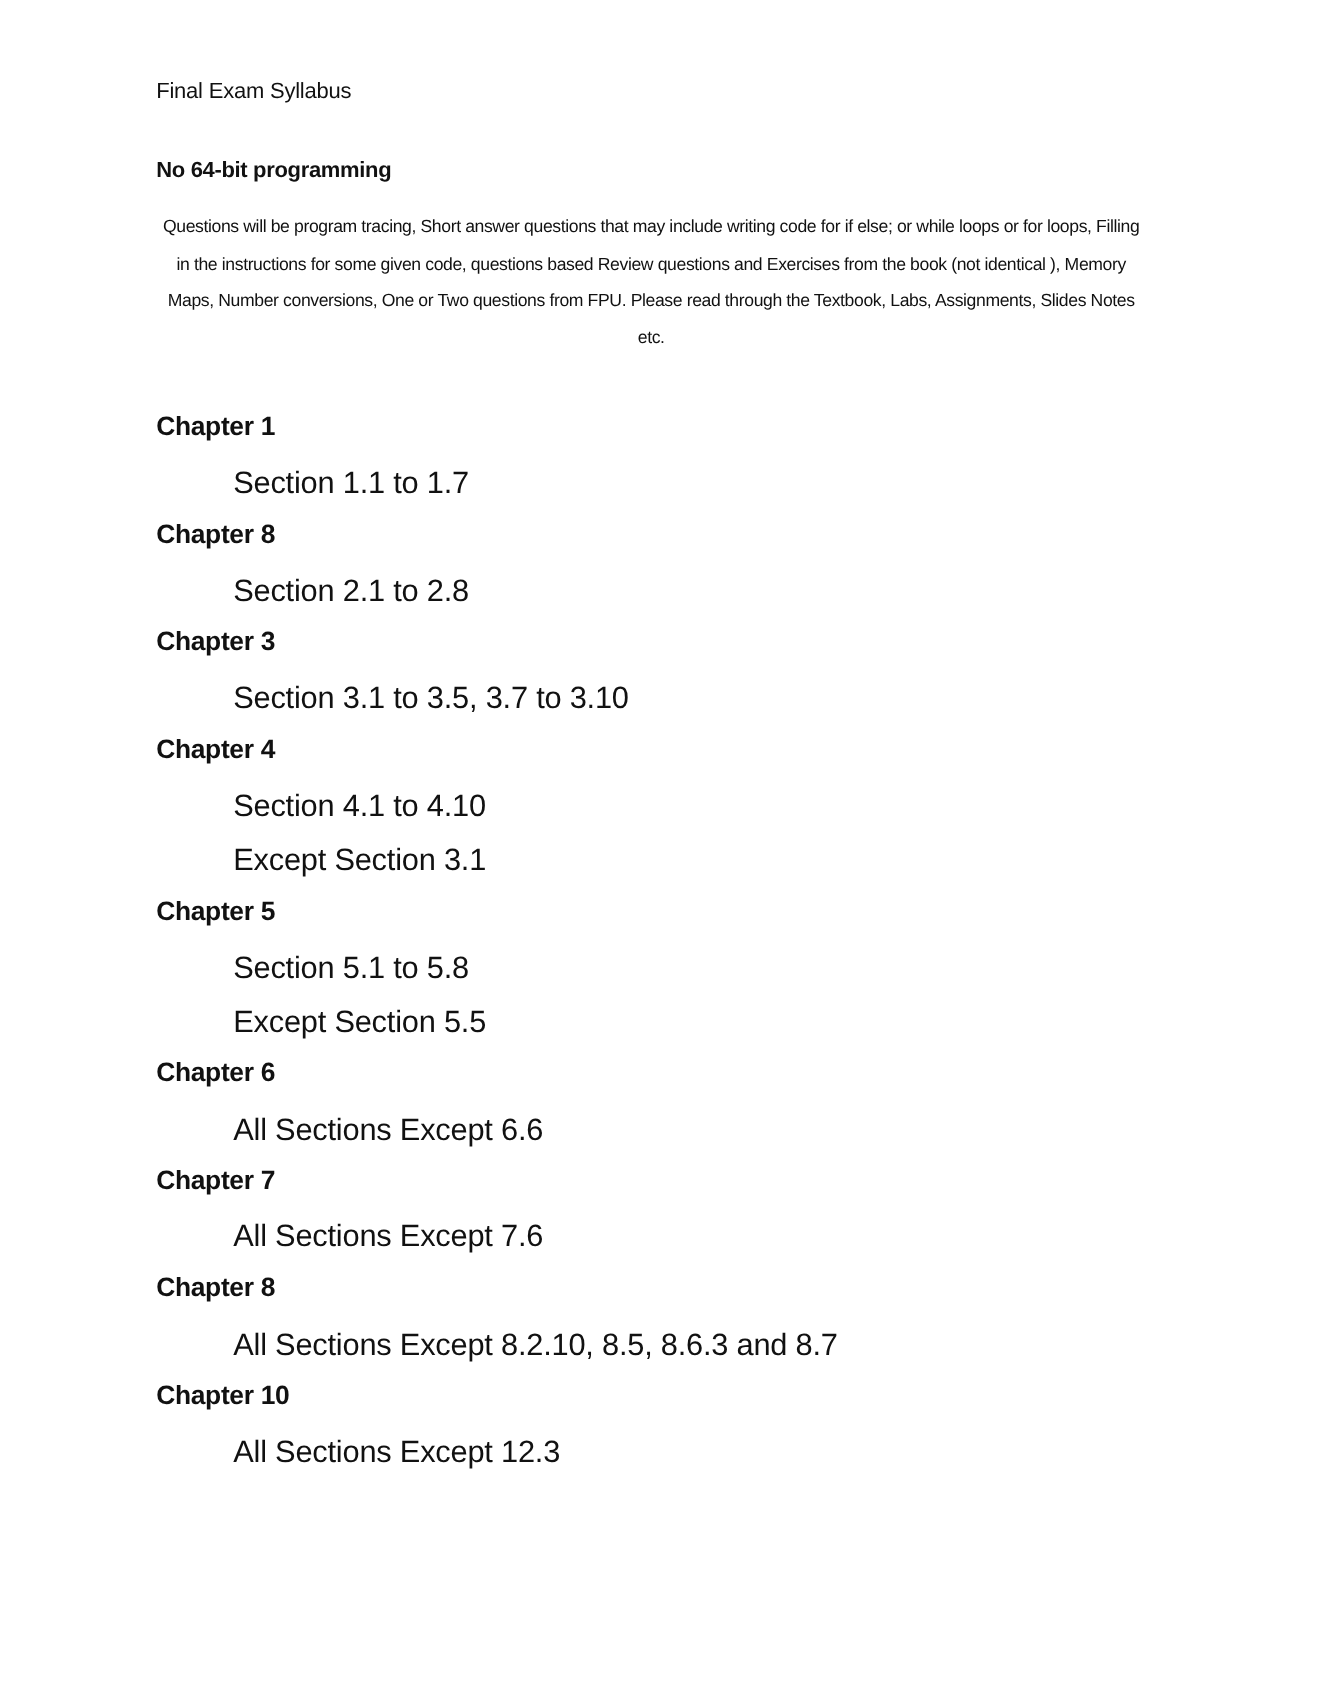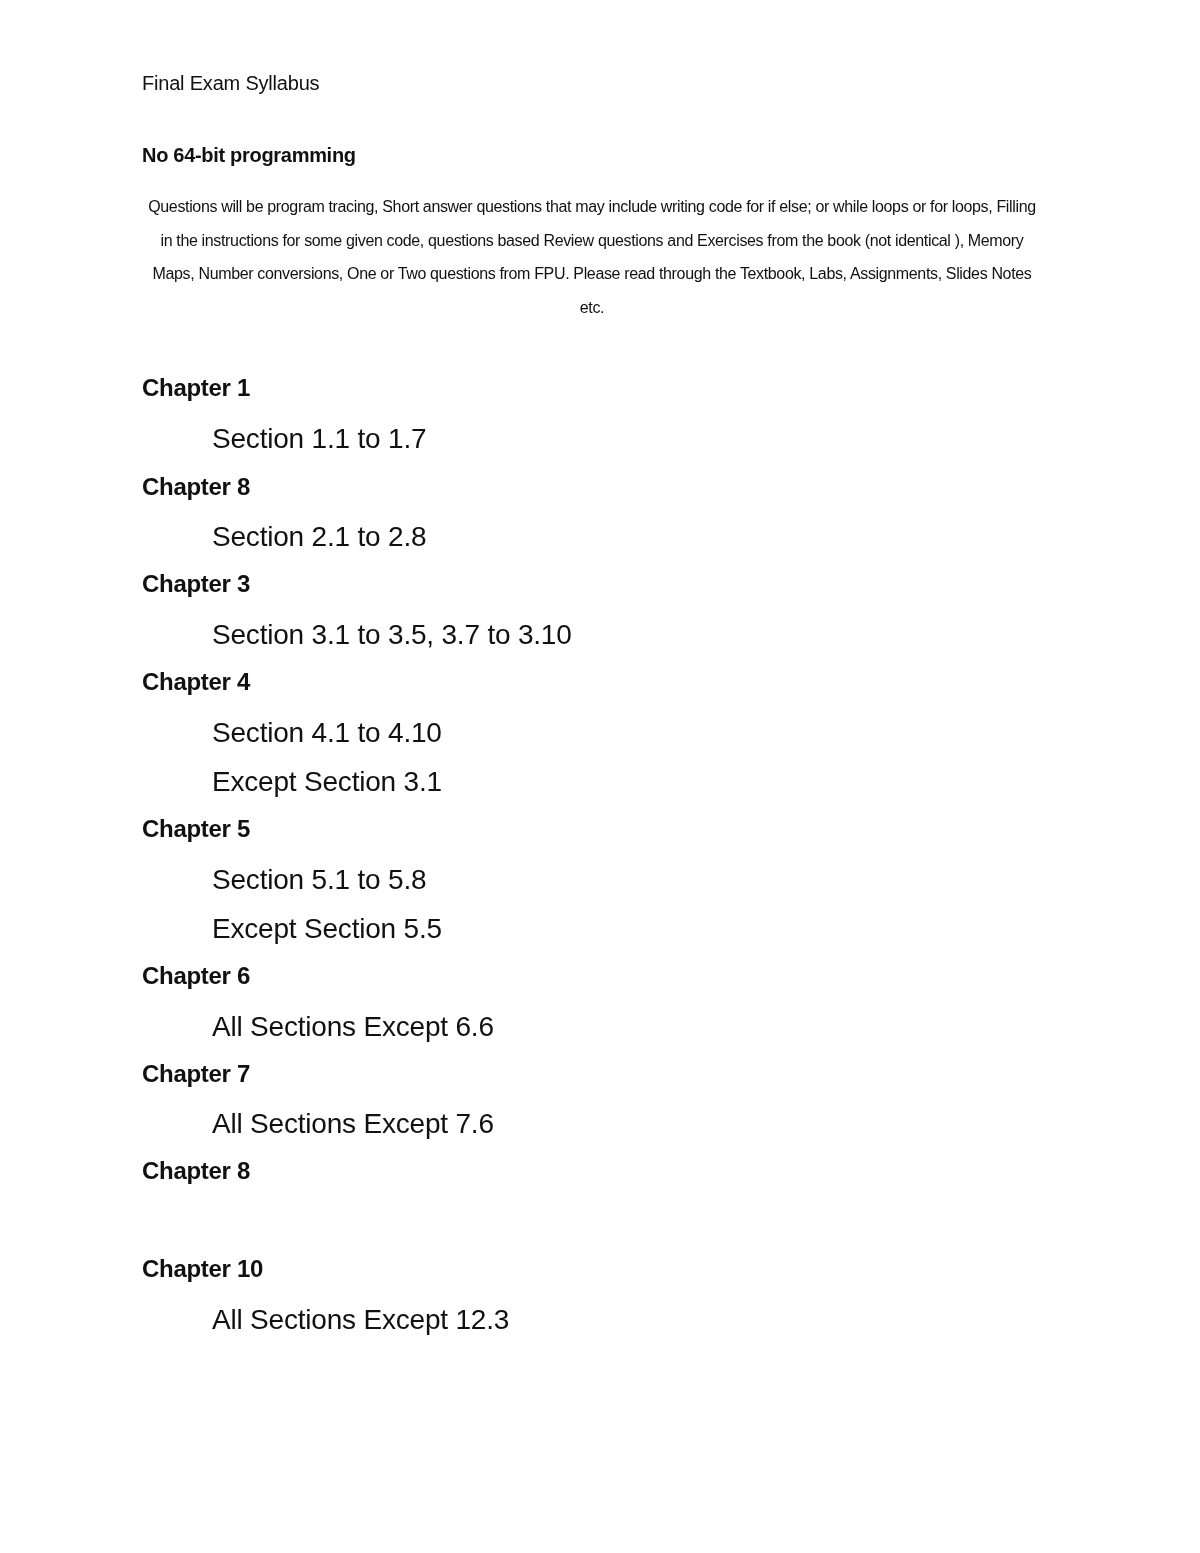--- a/index.html
+++ b/index.html
@@ -90,17 +90,18 @@
   <div class="section" style="top:864px;">Section 5.1 to 5.8</div>
   <div class="section" style="top:913px;">Except Section 5.5</div>
 
   <div class="chapter" style="top:962px;">Chapter 6</div>
   <div class="section" style="top:1011px;">All Sections Except 6.6</div>
 
   <div class="chapter" style="top:1060px;">Chapter 7</div>
   <div class="section" style="top:1108px;">All Sections Except 7.6</div>
 
   <div class="chapter" style="top:1157px;">Chapter 8</div>
+  <div class="section" style="top:1207px;">All Sections Except 8.2.10, 8.5, 8.6.3 and 8.7</div>
 
   <div class="chapter" style="top:1255px;">Chapter 10</div>
   <div class="section" style="top:1304px;">All Sections Except 12.3</div>
 
 </div>
 
 </body></html>

